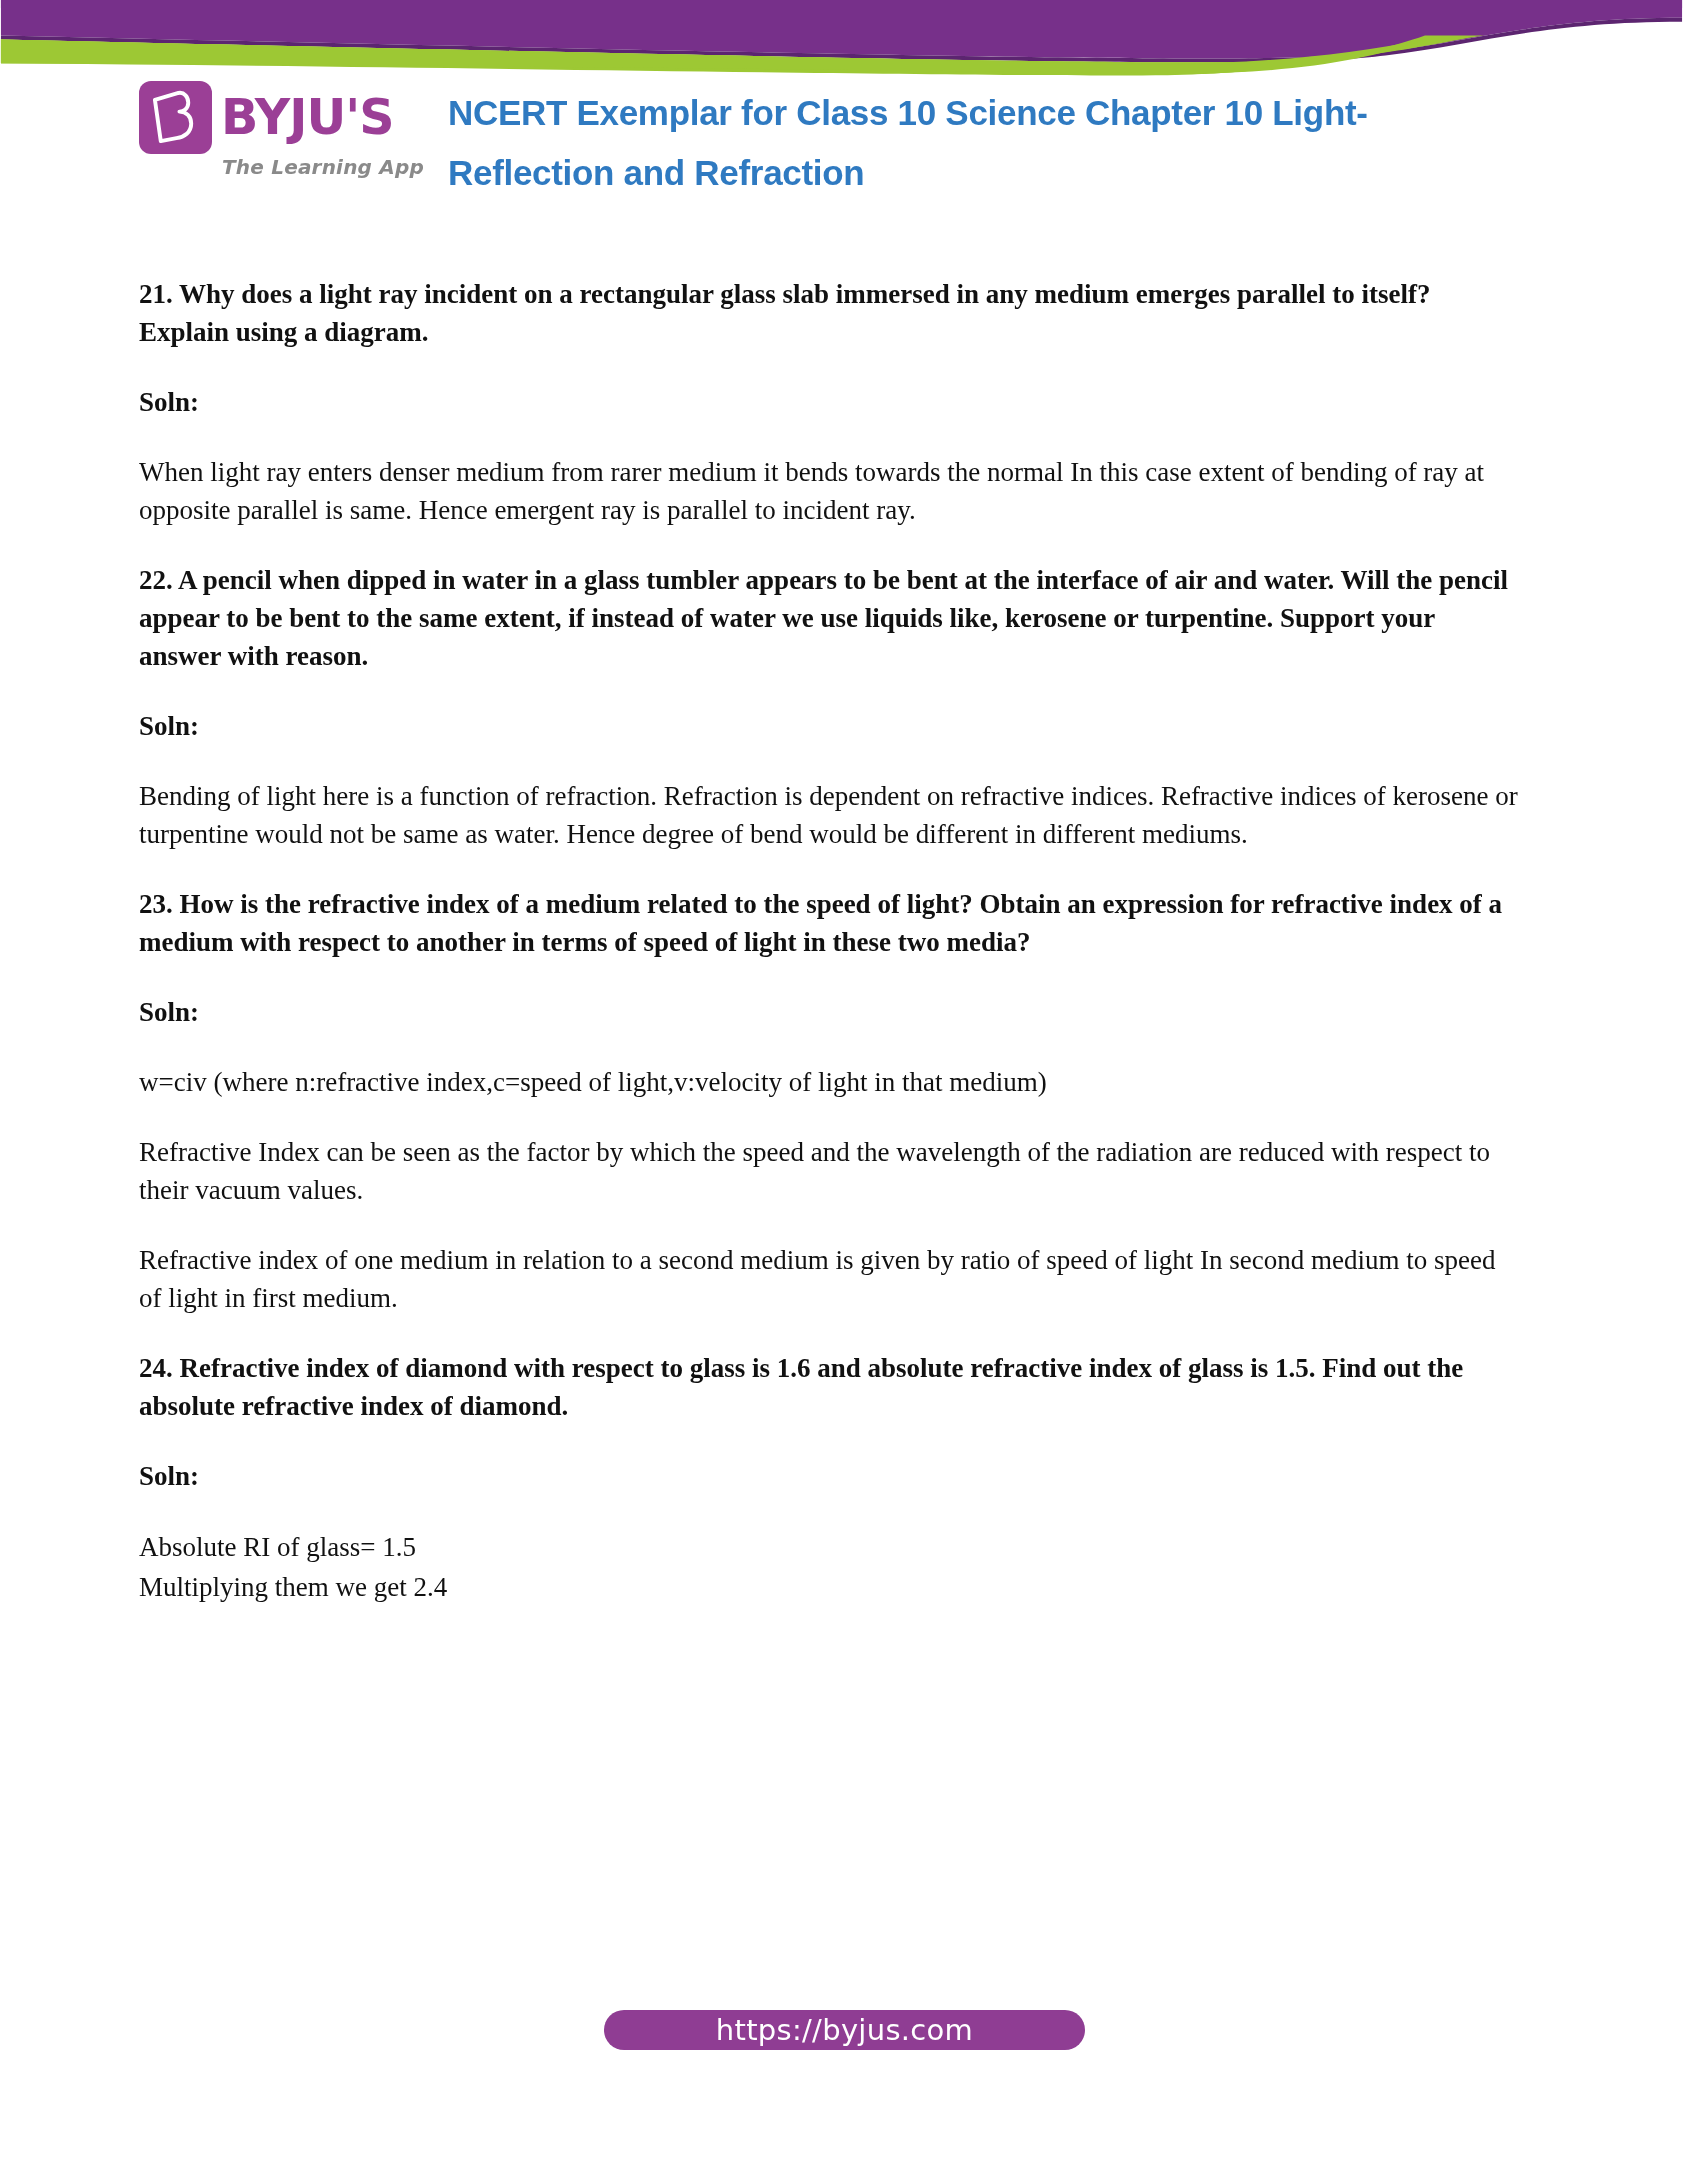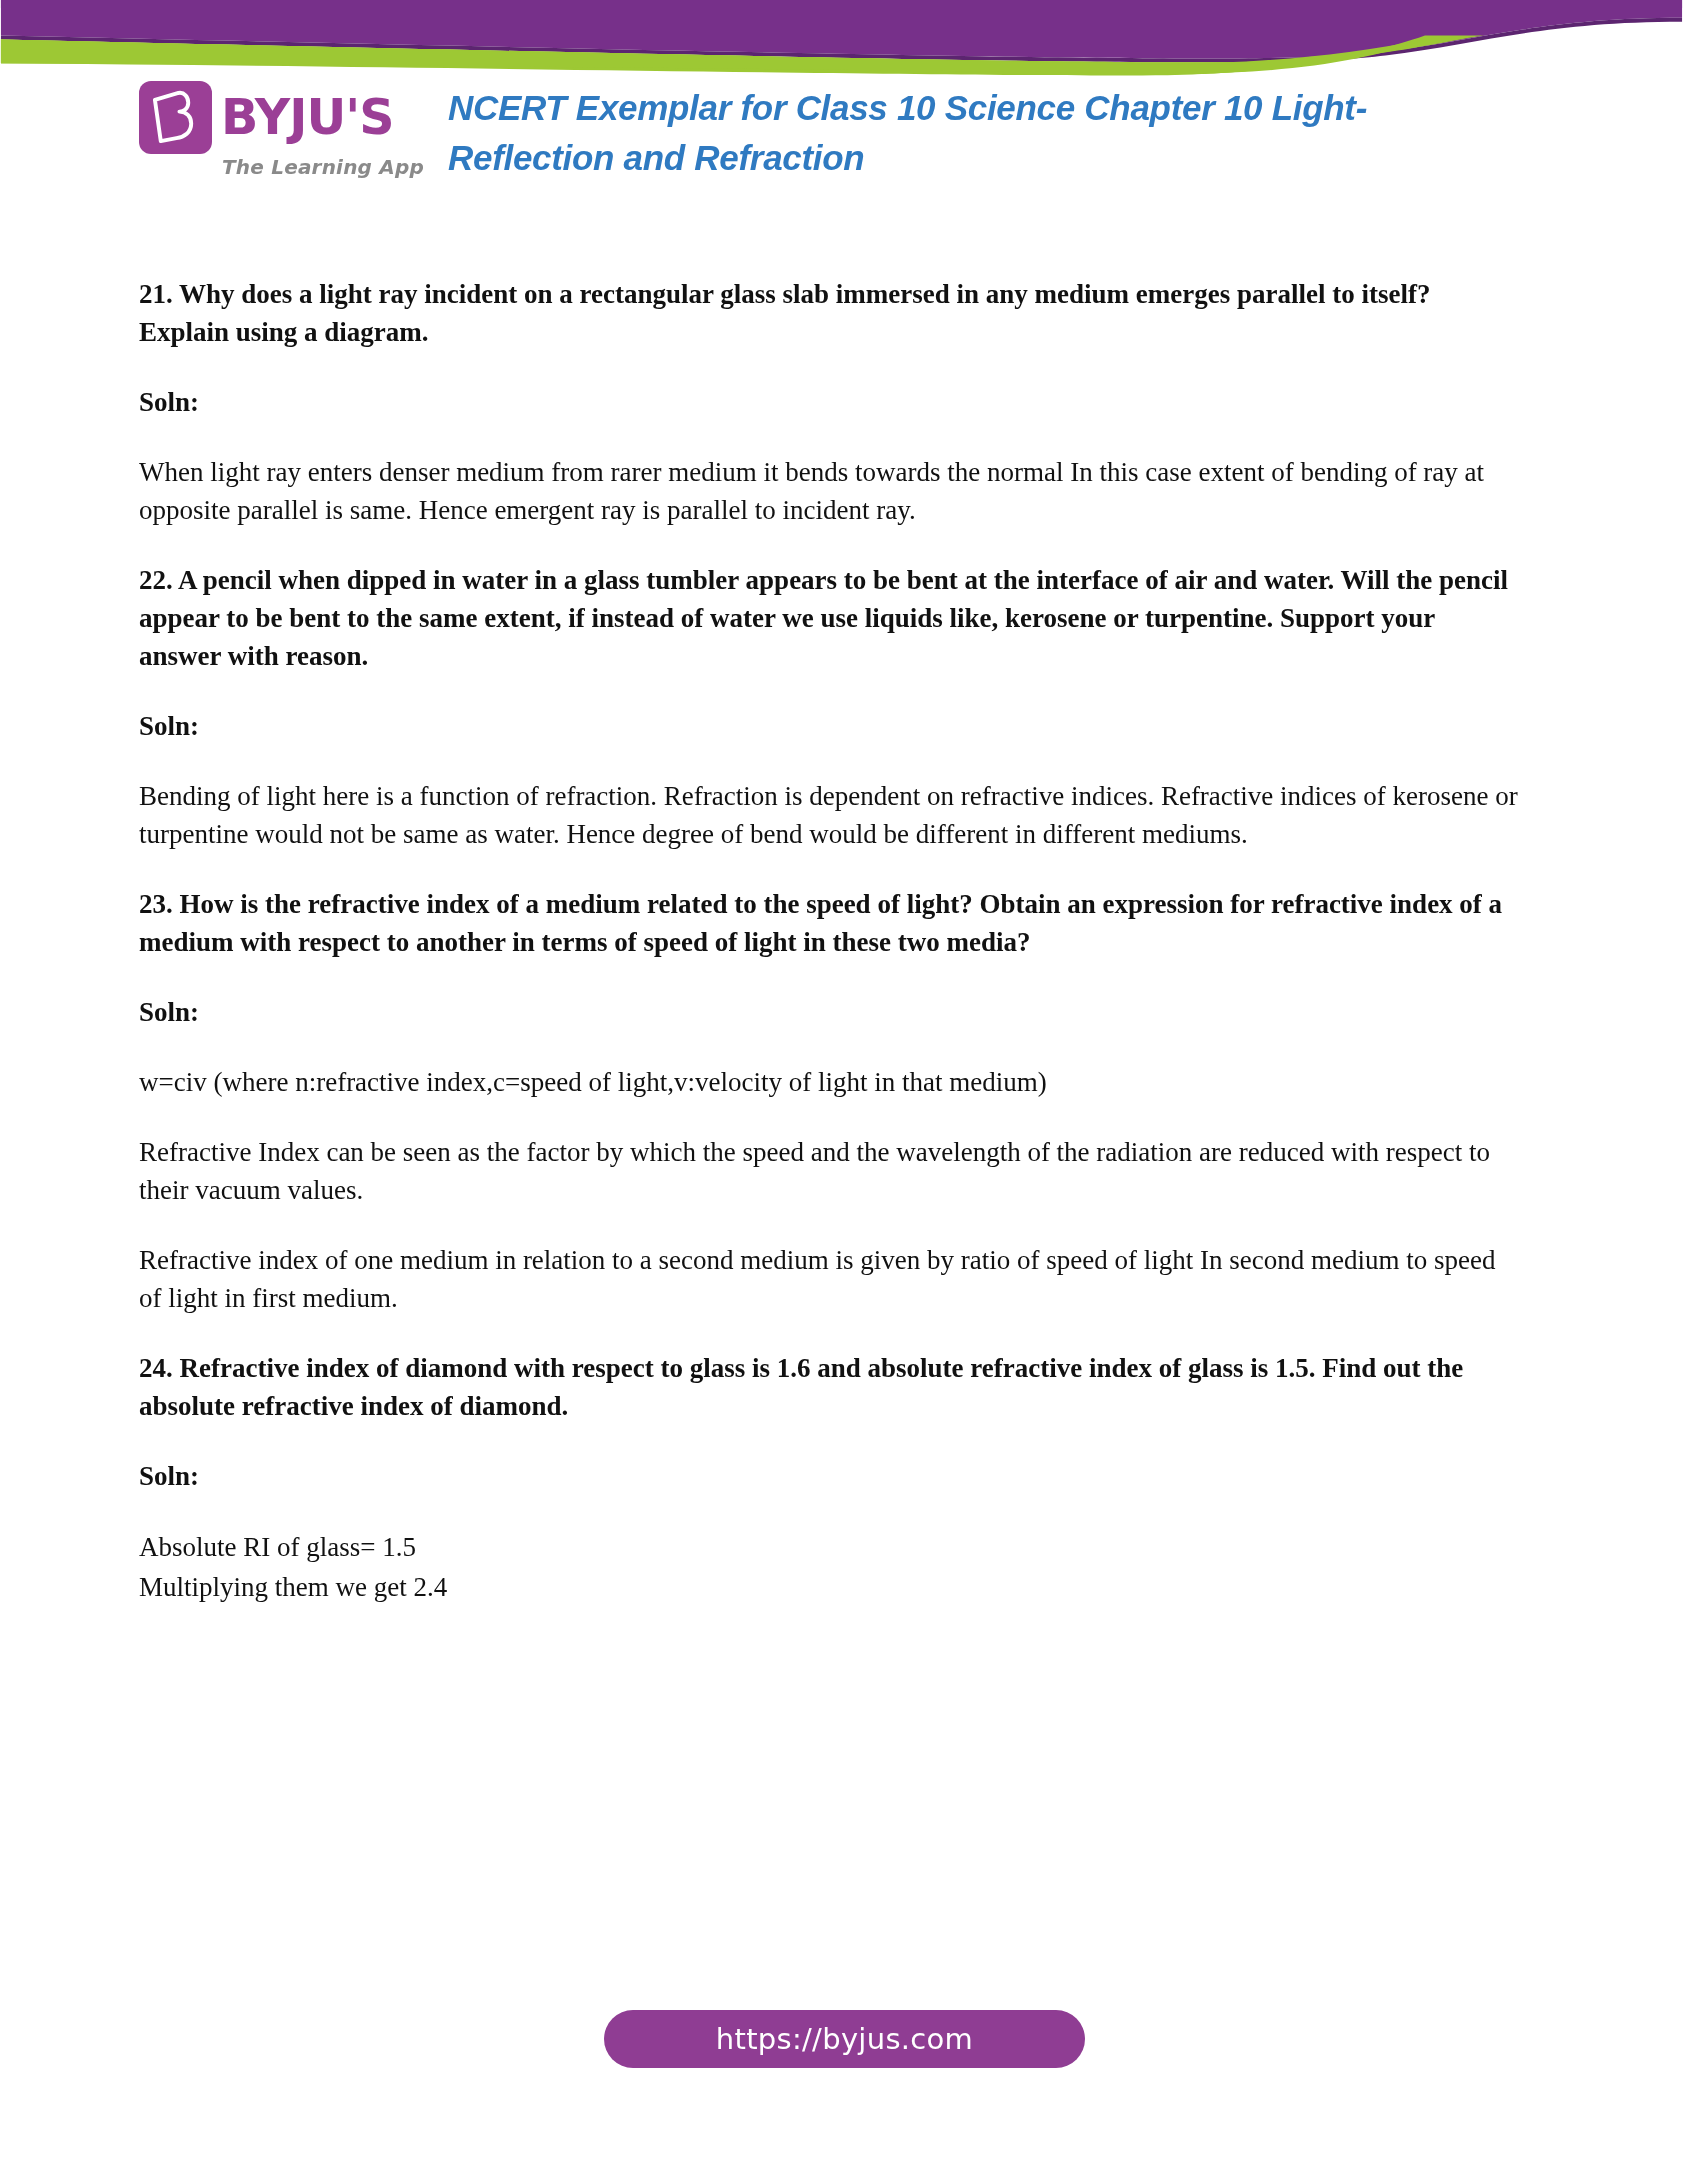--- a/index.html
+++ b/index.html
@@ -81,24 +81,23 @@
     font-style: italic;
   }
 
   .doc-title {
     flex: 1 1 auto;
     margin-left: 12px;
     padding-top: 6px;
     font-family: "Liberation Sans", sans-serif;
     font-weight: bold;
     font-size: 35px;
-    line-height: 50px;
+    line-height: 60px;
     color: #2f7ac1;
     letter-spacing: -0.3px;
-    font-style: italic;
   }
 
   
   .content {
     position: absolute;
     top: 275px;
     left: 139px;
     width: 1386px;
   }
   .content p {
@@ -120,21 +119,21 @@
     margin-bottom: 32px;
     line-height: 40px;
   }
 
   
   .footer-pill {
     position: absolute;
     left: 604px;
     top: 2010px;
     width: 481px;
-    height: 58px;
+    height: 40px;
     background: #8f3d93;
     border-radius: 29px;
     display: flex;
     align-items: center;
     justify-content: center;
   }
   .footer-pill-text {
     font-family: "DejaVu Sans", sans-serif;
     font-size: 29px;
     color: #ffffff;

